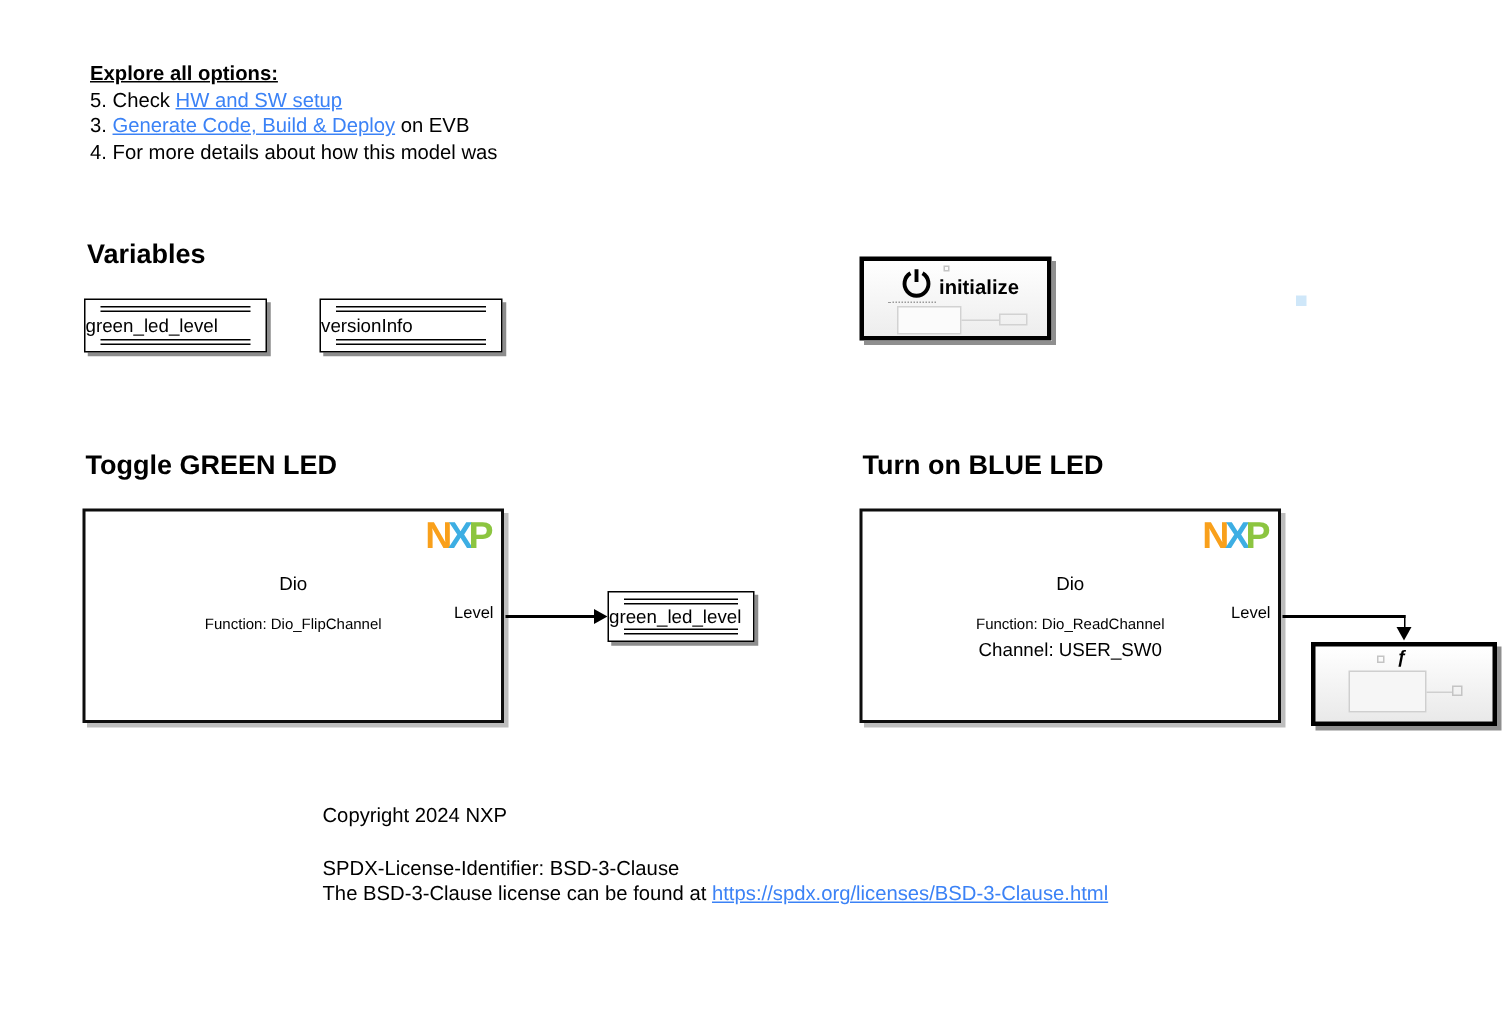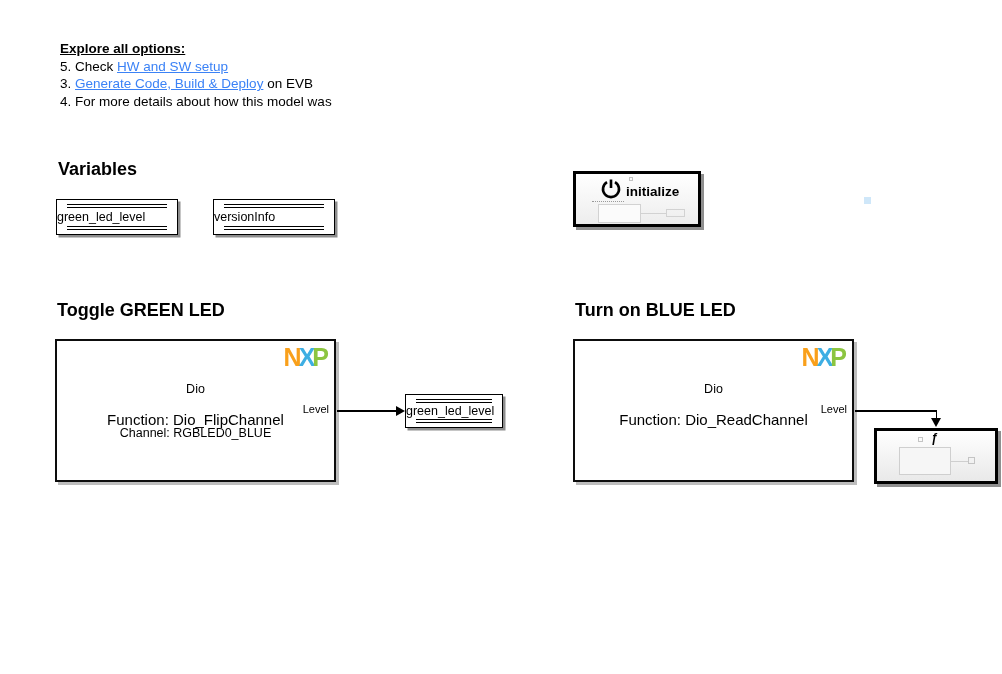--- a/index.html
+++ b/index.html
@@ -50,21 +50,21 @@
   .init-innersq { position: absolute; left: 90px; top: 35px; width: 19px; height: 8px; border: 1px solid #d2d2d2; }
 
   
   .dio-block {
     position: absolute; width: 281px; height: 143px; background: #fff;
     border: 2px solid #0d0d0d; box-shadow: 3px 3px 0 0 #bdbdbd; padding-left: 48px;
   }
   .nxp-logo { position: absolute; right: 8px; top: 2px; font-size: 25px; font-weight: bold; letter-spacing: -3px; }
   .nxp-n { color: #F9A01B; } .nxp-x { color: #3DAEE3; } .nxp-p { color: #8CC540; }
   .dio-title { position: absolute; left: 0; right: 0; top: 41px; text-align: center; font-size: 12.5px; }
-  .dio-fn { position: absolute; left: 0; right: 0; top: 70px; text-align: center; font-size: 15px; }
+  .dio-fn { position: absolute; left: 0; right: 0; top: 70px; text-align: center; font-size: 10px; }
   .dio-ch { position: absolute; left: 0; right: 0; top: 85px; text-align: center; font-size: 12.5px; }
   .dio-port { position: absolute; right: 5px; top: 62px; font-size: 11px; }
 
   
   .wire-h { position: absolute; height: 1.6px; background: #000; }
   .wire-v { position: absolute; width: 1.6px; background: #000; }
   .arrow-right { position: absolute; width: 0; height: 0;
     border-left: 9px solid #000; border-top: 5.5px solid transparent; border-bottom: 5.5px solid transparent; }
   .arrow-down { position: absolute; width: 0; height: 0;
     border-top: 9px solid #000; border-left: 5.5px solid transparent; border-right: 5.5px solid transparent; }
@@ -128,46 +128,51 @@
 
   <div class="badge"></div>
 
   <div class="sec-heading" style="left:57px; top:292px;text-align:center;">Toggle GREEN LED</div>
   <div class="sec-heading" style="left:575px; top:292px;">Turn on BLUE LED</div>
 
   <div class="dio-block" style="left:55px; top:331px;">
     <div class="nxp-logo"><span class="nxp-n">N</span><span class="nxp-x">X</span><span class="nxp-p">P</span></div>
     <div class="dio-title">Dio</div>
     <div class="dio-fn">Function: Dio_FlipChannel</div>
-    <div class="dio-ch">Channel: RGBLED0_BLUE</div>
     <div class="dio-port">Level</div>
   </div>
 
   <div class="wire-h" style="left:337px; top:402px; width:60px;"></div>
   <div class="arrow-right" style="left:396px; top:397.5px;"></div>
 
   <div class="ds-block" style="left:405px; top:386px; width:98px; height:34px;">
     <div class="ds-lines top"></div>
     <div class="ds-label">green_led_level</div>
     <div class="ds-lines bottom"></div>
   </div>
 
   <div class="dio-block" style="left:573px; top:331px;">
     <div class="nxp-logo"><span class="nxp-n">N</span><span class="nxp-x">X</span><span class="nxp-p">P</span></div>
     <div class="dio-title">Dio</div>
     <div class="dio-fn">Function: Dio_ReadChannel</div>
+    <div class="dio-ch">Channel: USER_SW0</div>
     <div class="dio-port">Level</div>
   </div>
 
   <div class="wire-h" style="left:855px; top:402px; width:82px;"></div>
   <div class="wire-v" style="left:935.5px; top:402px; height:9px;"></div>
   <div class="arrow-down" style="left:931px; top:410px;"></div>
 
   <div class="fc-block">
     <div class="fc-tinybox"></div>
     <div class="fc-glyph">ƒ</div>
     <div class="fc-innerrect"></div>
     <div class="fc-innerline"></div>
     <div class="fc-innersq"></div>
   </div>
 
+  <div class="footer">
+    <div>Copyright 2024 NXP</div>
+    <div class="gap">SPDX-License-Identifier: BSD-3-Clause</div>
+    <div><span>The BSD-3-Clause license can be found at </span><span class="lnk">https://spdx.org/licenses/BSD-3-Clause.html</span></div>
+  </div>
 
 </div>
 
 </body></html>

